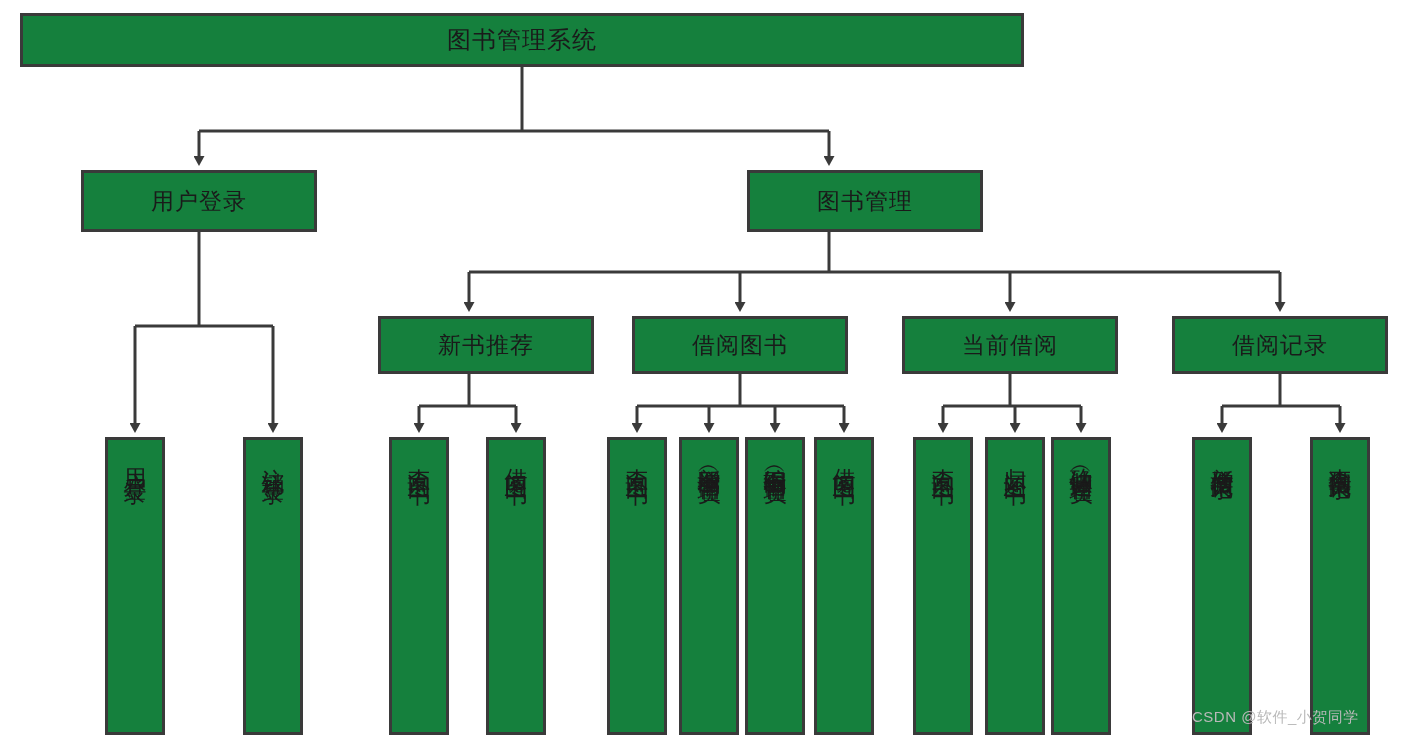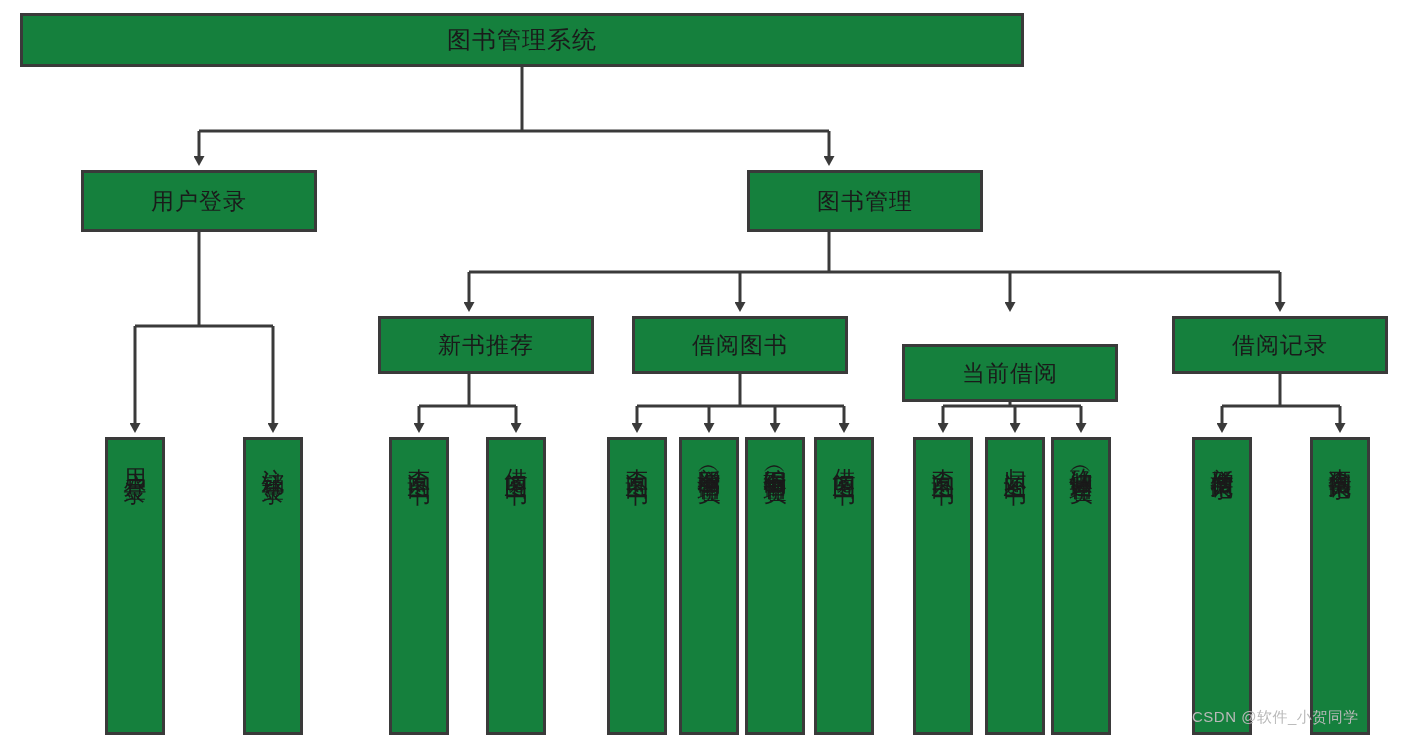--- a/index.html
+++ b/index.html
@@ -143,21 +143,21 @@
   <div class="node horiz" style="left:711px; top:170px; width:236px; height:62px;margin-left:36px;">
     <span class="label">图书管理</span>
   </div>
 
   <div class="node horiz" style="left:378px; top:316px; width:216px; height:58px;">
     <span class="label">新书推荐</span>
   </div>
   <div class="node horiz" style="left:632px; top:316px; width:216px; height:58px;">
     <span class="label">借阅图书</span>
   </div>
-  <div class="node horiz" style="left:902px; top:316px; width:216px; height:58px;margin-top:28px;">
+  <div class="node horiz" style="left:902px; top:316px; width:216px; height:58px;">
     <span class="label">当前借阅</span>
   </div>
   <div class="node horiz" style="left:1172px; top:316px; width:216px; height:58px;">
     <span class="label">借阅记录</span>
   </div>
 
   <div class="node vert" style="left:105px; top:437px; width:60px; height:298px;">
     <span class="label">用户登录</span>
   </div>
   <div class="node vert" style="left:243px; top:437px; width:60px; height:298px;">

